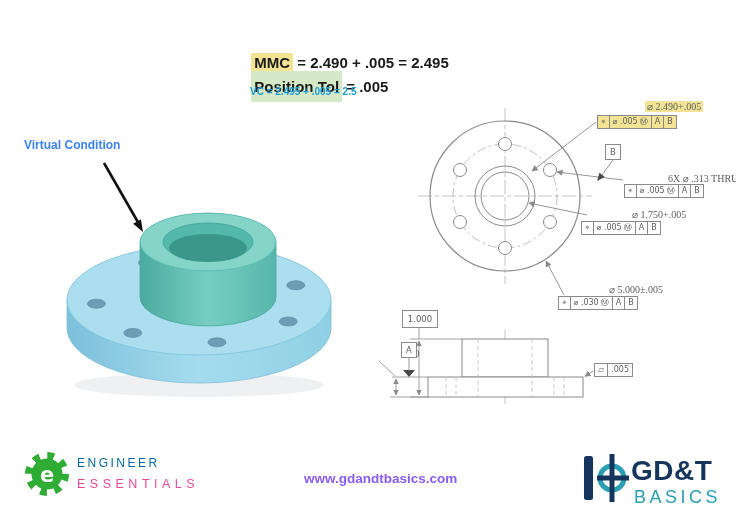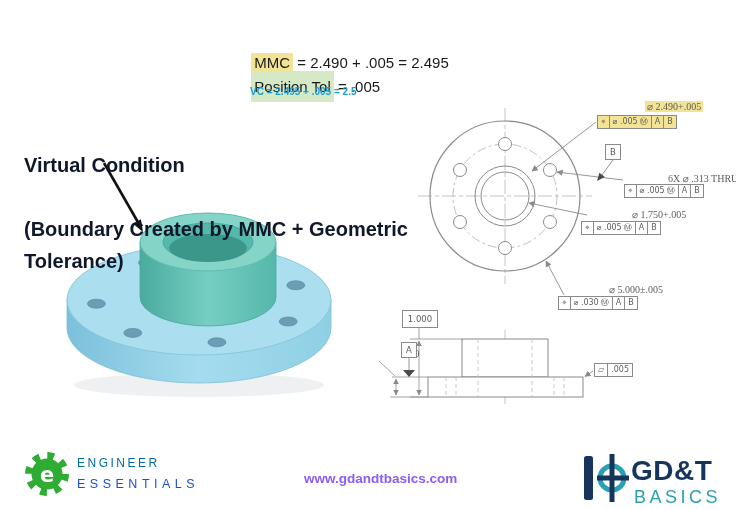--- a/index.html
+++ b/index.html
@@ -1,36 +1,36 @@
 <!DOCTYPE html>
 <html><head>
 <meta charset="utf-8">
 <style>
   * { margin:0; padding:0; box-sizing:border-box; }
   html,body { width:736px; height:509px; }
   body { position:relative; background:#ffffff; overflow:hidden;
          font-family:"Liberation Sans", sans-serif; }
   .abs { position:absolute; }
-  .eq-line { font-weight:normal; font-size:15px; color:#1a1a1a; white-space:pre; }
+  .eq-line { font-weight:bold; font-size:15px; color:#1a1a1a; white-space:pre; }
   .hl-y { background:#f2e395; padding:1px 3px; }
   .hl-g { background:#d6e9c6; padding:7px 3px; }
   .vc-text { color:#1b9cd8; font-weight:bold; font-size:10px; white-space:pre; }
-  .callout { color:#0f172a; font-weight:bold; font-size:20px; line-height:1.6; white-space:pre-line; }
+  .callout { color:#3b82f6; font-weight:bold; font-size:12px; line-height:1.6; white-space:pre-line; }
   .dwg-text { font-family:Liberation Serif, serif; font-size:10px; color:#5d5d5d; white-space:nowrap;margin-left:44px; }
   .yellow-bg { background:#f2e395; padding:0 2px; }
   .fcf { display:inline-flex; border:1px solid #8a8a8a; background:#fff;
          font-family:"DejaVu Sans", sans-serif; font-size:8px; color:#5d5d5d; line-height:1; }
   .fcf > span { padding:2px 3px; border-right:1px solid #8a8a8a; display:flex; align-items:center; gap:2px; white-space:nowrap; }
   .fcf > span:last-child { border-right:none; }
   .fcf.fcf-yellow { background:#f2e395; }
   .fcf.fcf-yellow > span { background:#f2e395; }
   .databox { border:1px solid #8a8a8a; background:#fff; font-family:"DejaVu Sans", sans-serif;
              font-size:8.5px; color:#5d5d5d; display:flex; align-items:center; justify-content:center; }
   .brand-line1 { font-size:12px; font-weight:normal; letter-spacing:2.5px; color:#0369a1; }
-  .brand-line2 { font-size:12.5px; letter-spacing:4.5px; color:#1d4ed8; }
+  .brand-line2 { font-size:12.5px; letter-spacing:4.5px; color:#ec4899; }
   .website { font-size:13.5px; font-weight:bold; color:#8b5cf6; }
   .gdt-name { font-size:28px; font-weight:bold; color:#16355c; letter-spacing:0.5px; }
   .gdt-tag  { font-size:18px; font-weight:normal; color:#2aa0b4; letter-spacing:3.5px; }
 </style>
 </head>
 <body>
 
 <svg class="abs" style="left:0;top:0" width="736" height="509" viewBox="0 0 736 509">
   <defs>
     <marker id="arrGray" viewBox="0 0 10 10" refX="9" refY="5" markerWidth="7" markerHeight="7" orient="auto">
@@ -150,21 +150,20 @@
 <div class="abs eq-line" style="left:243px;top:37px">
   <span class="hl-y">MMC</span><span> = 2.490 + .005 = 2.495</span>
 </div>
 <div class="abs eq-line" style="left:243px;top:61px">
   <span class="hl-g">Position Tol</span><span> = .005</span>
 </div>
 <div class="abs vc-text" style="left:250px;top:86px">VC = 2.495 + .005 = 2.5</div>
 
 <div class="abs callout" style="left:24px;top:117px;width:410px">
   <div>Virtual Condition</div>
-  <div>(Boundary Created by MMC + Geometric Tolerance)</div>
 </div>
 
 <div class="abs dwg-text yellow-bg" style="left:601px;top:101px">⌀ 2.490+.005</div>
 <div class="abs fcf fcf-yellow" style="left:597px;top:115px">
   <span>⌖</span>
   <span>
       <span>⌀ .005</span>
       <span>Ⓜ</span>
     </span>
   <span>A</span>

